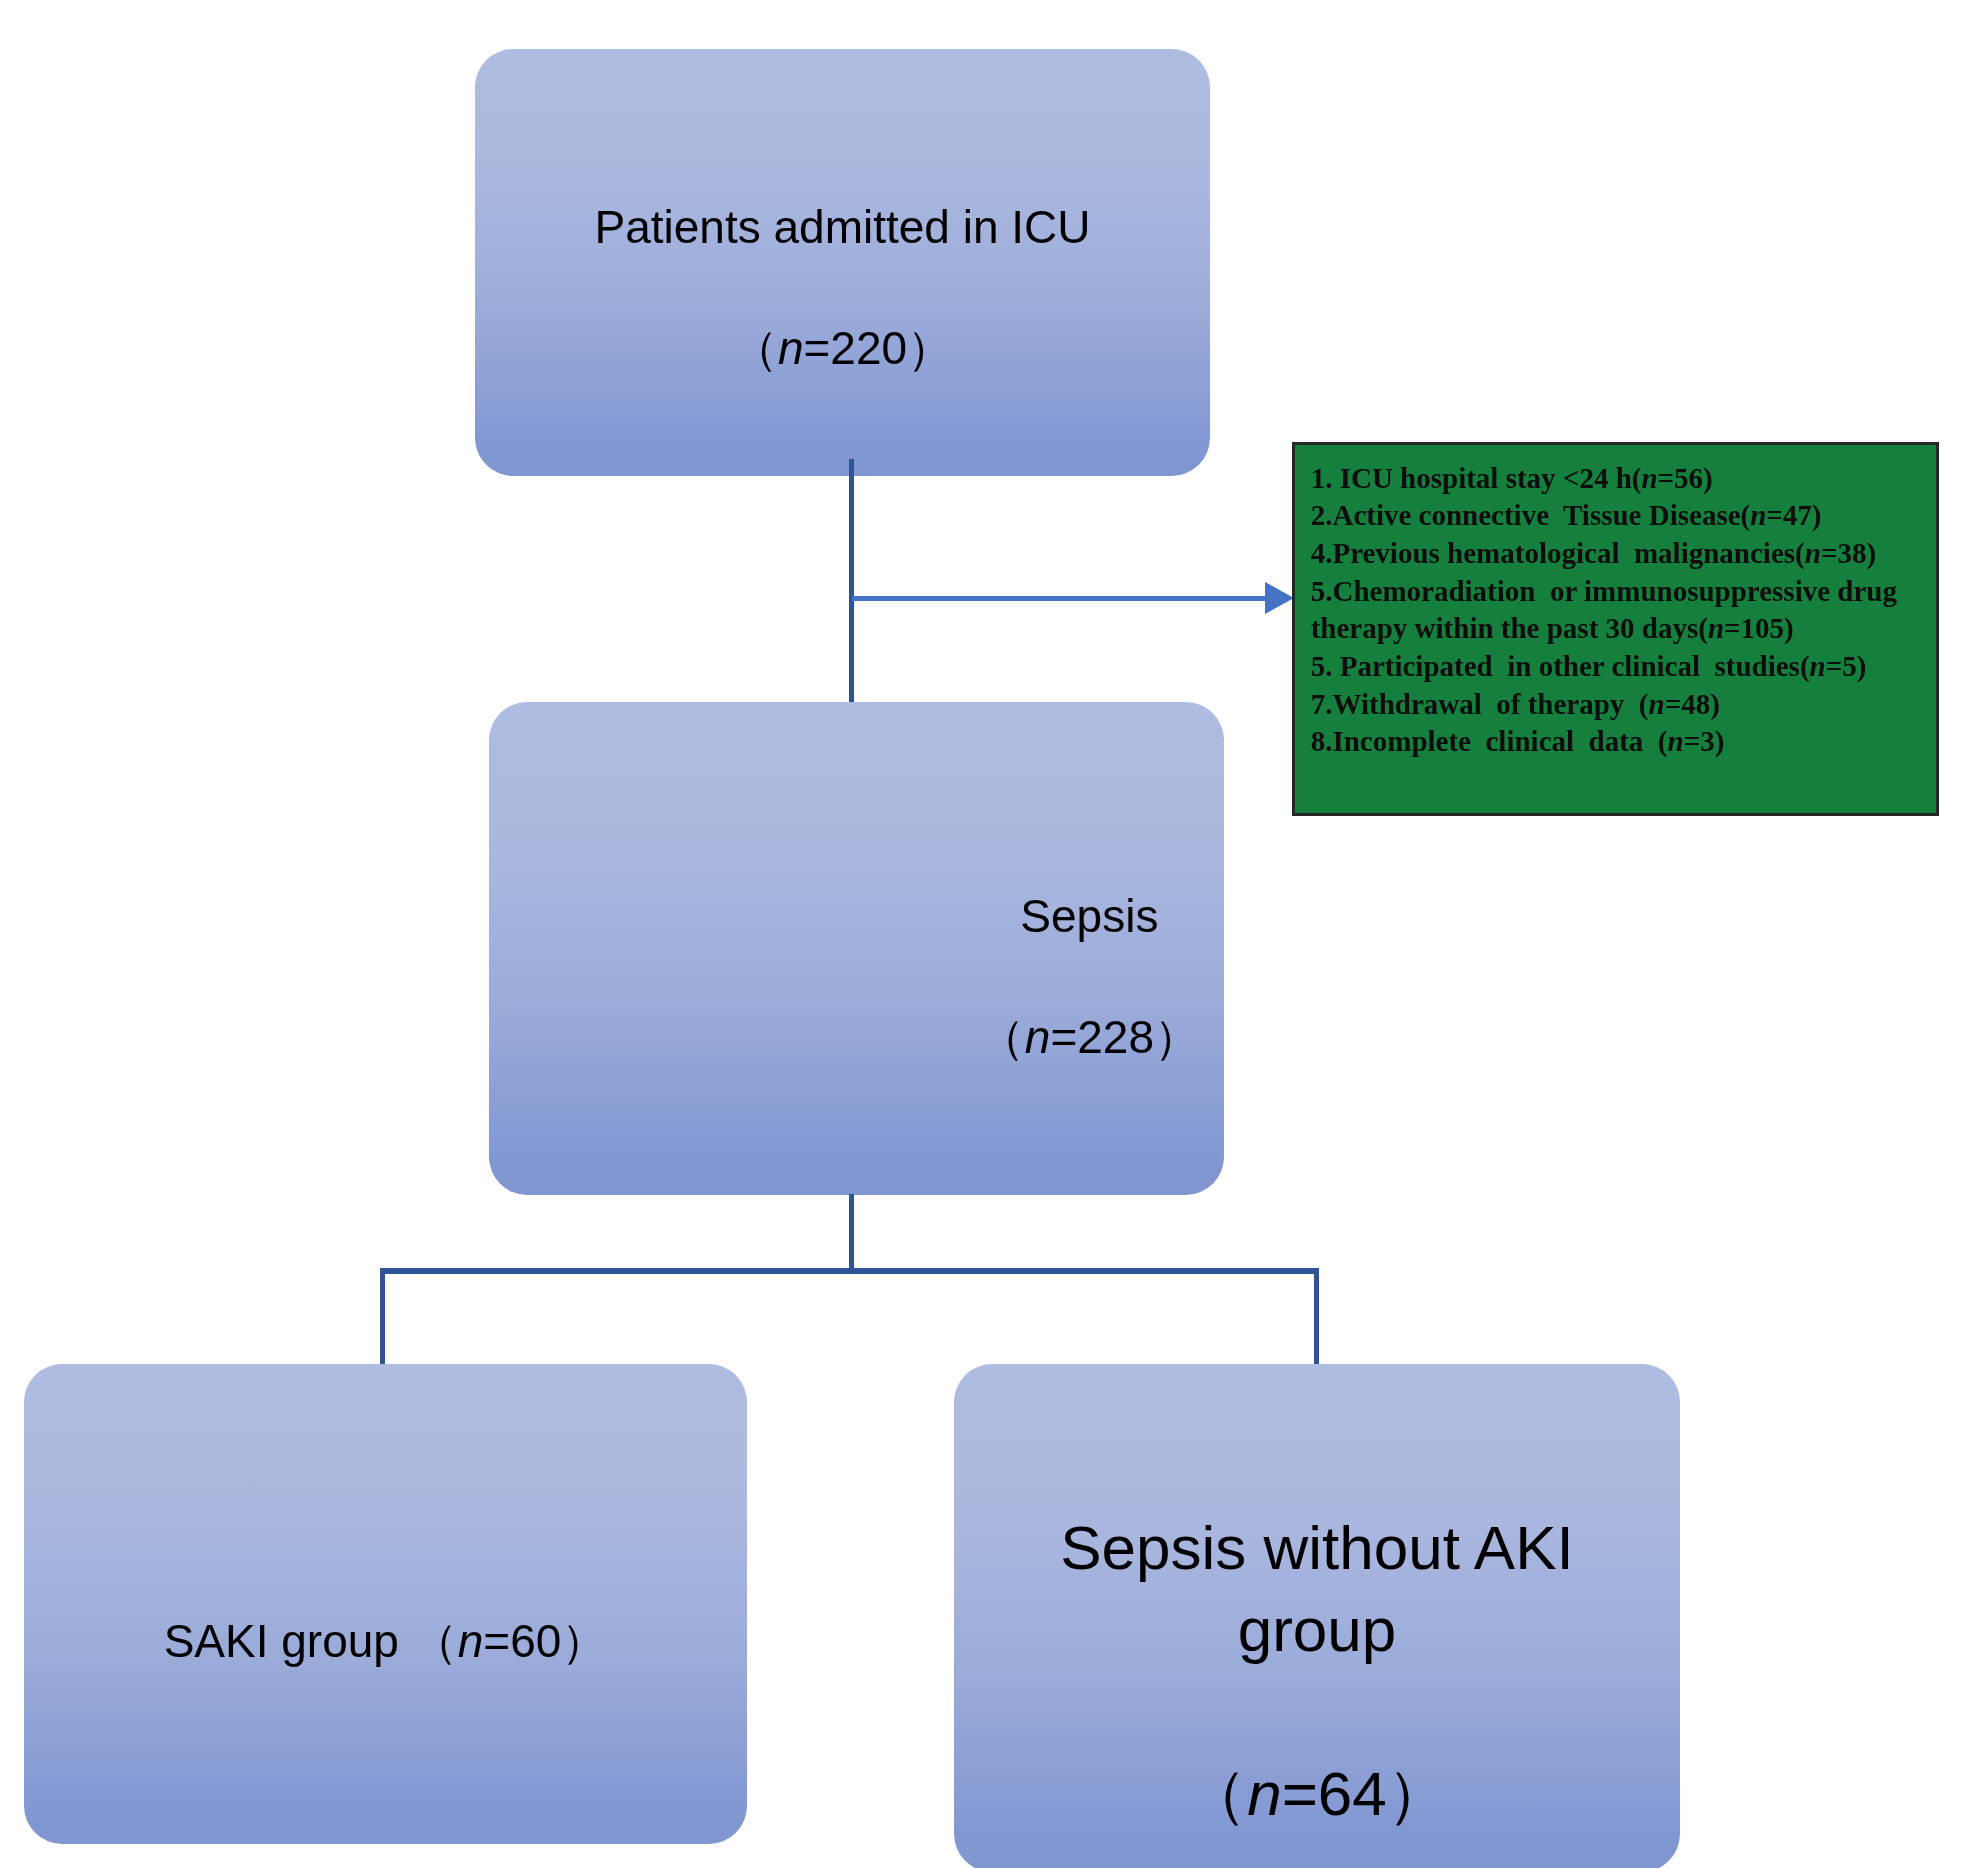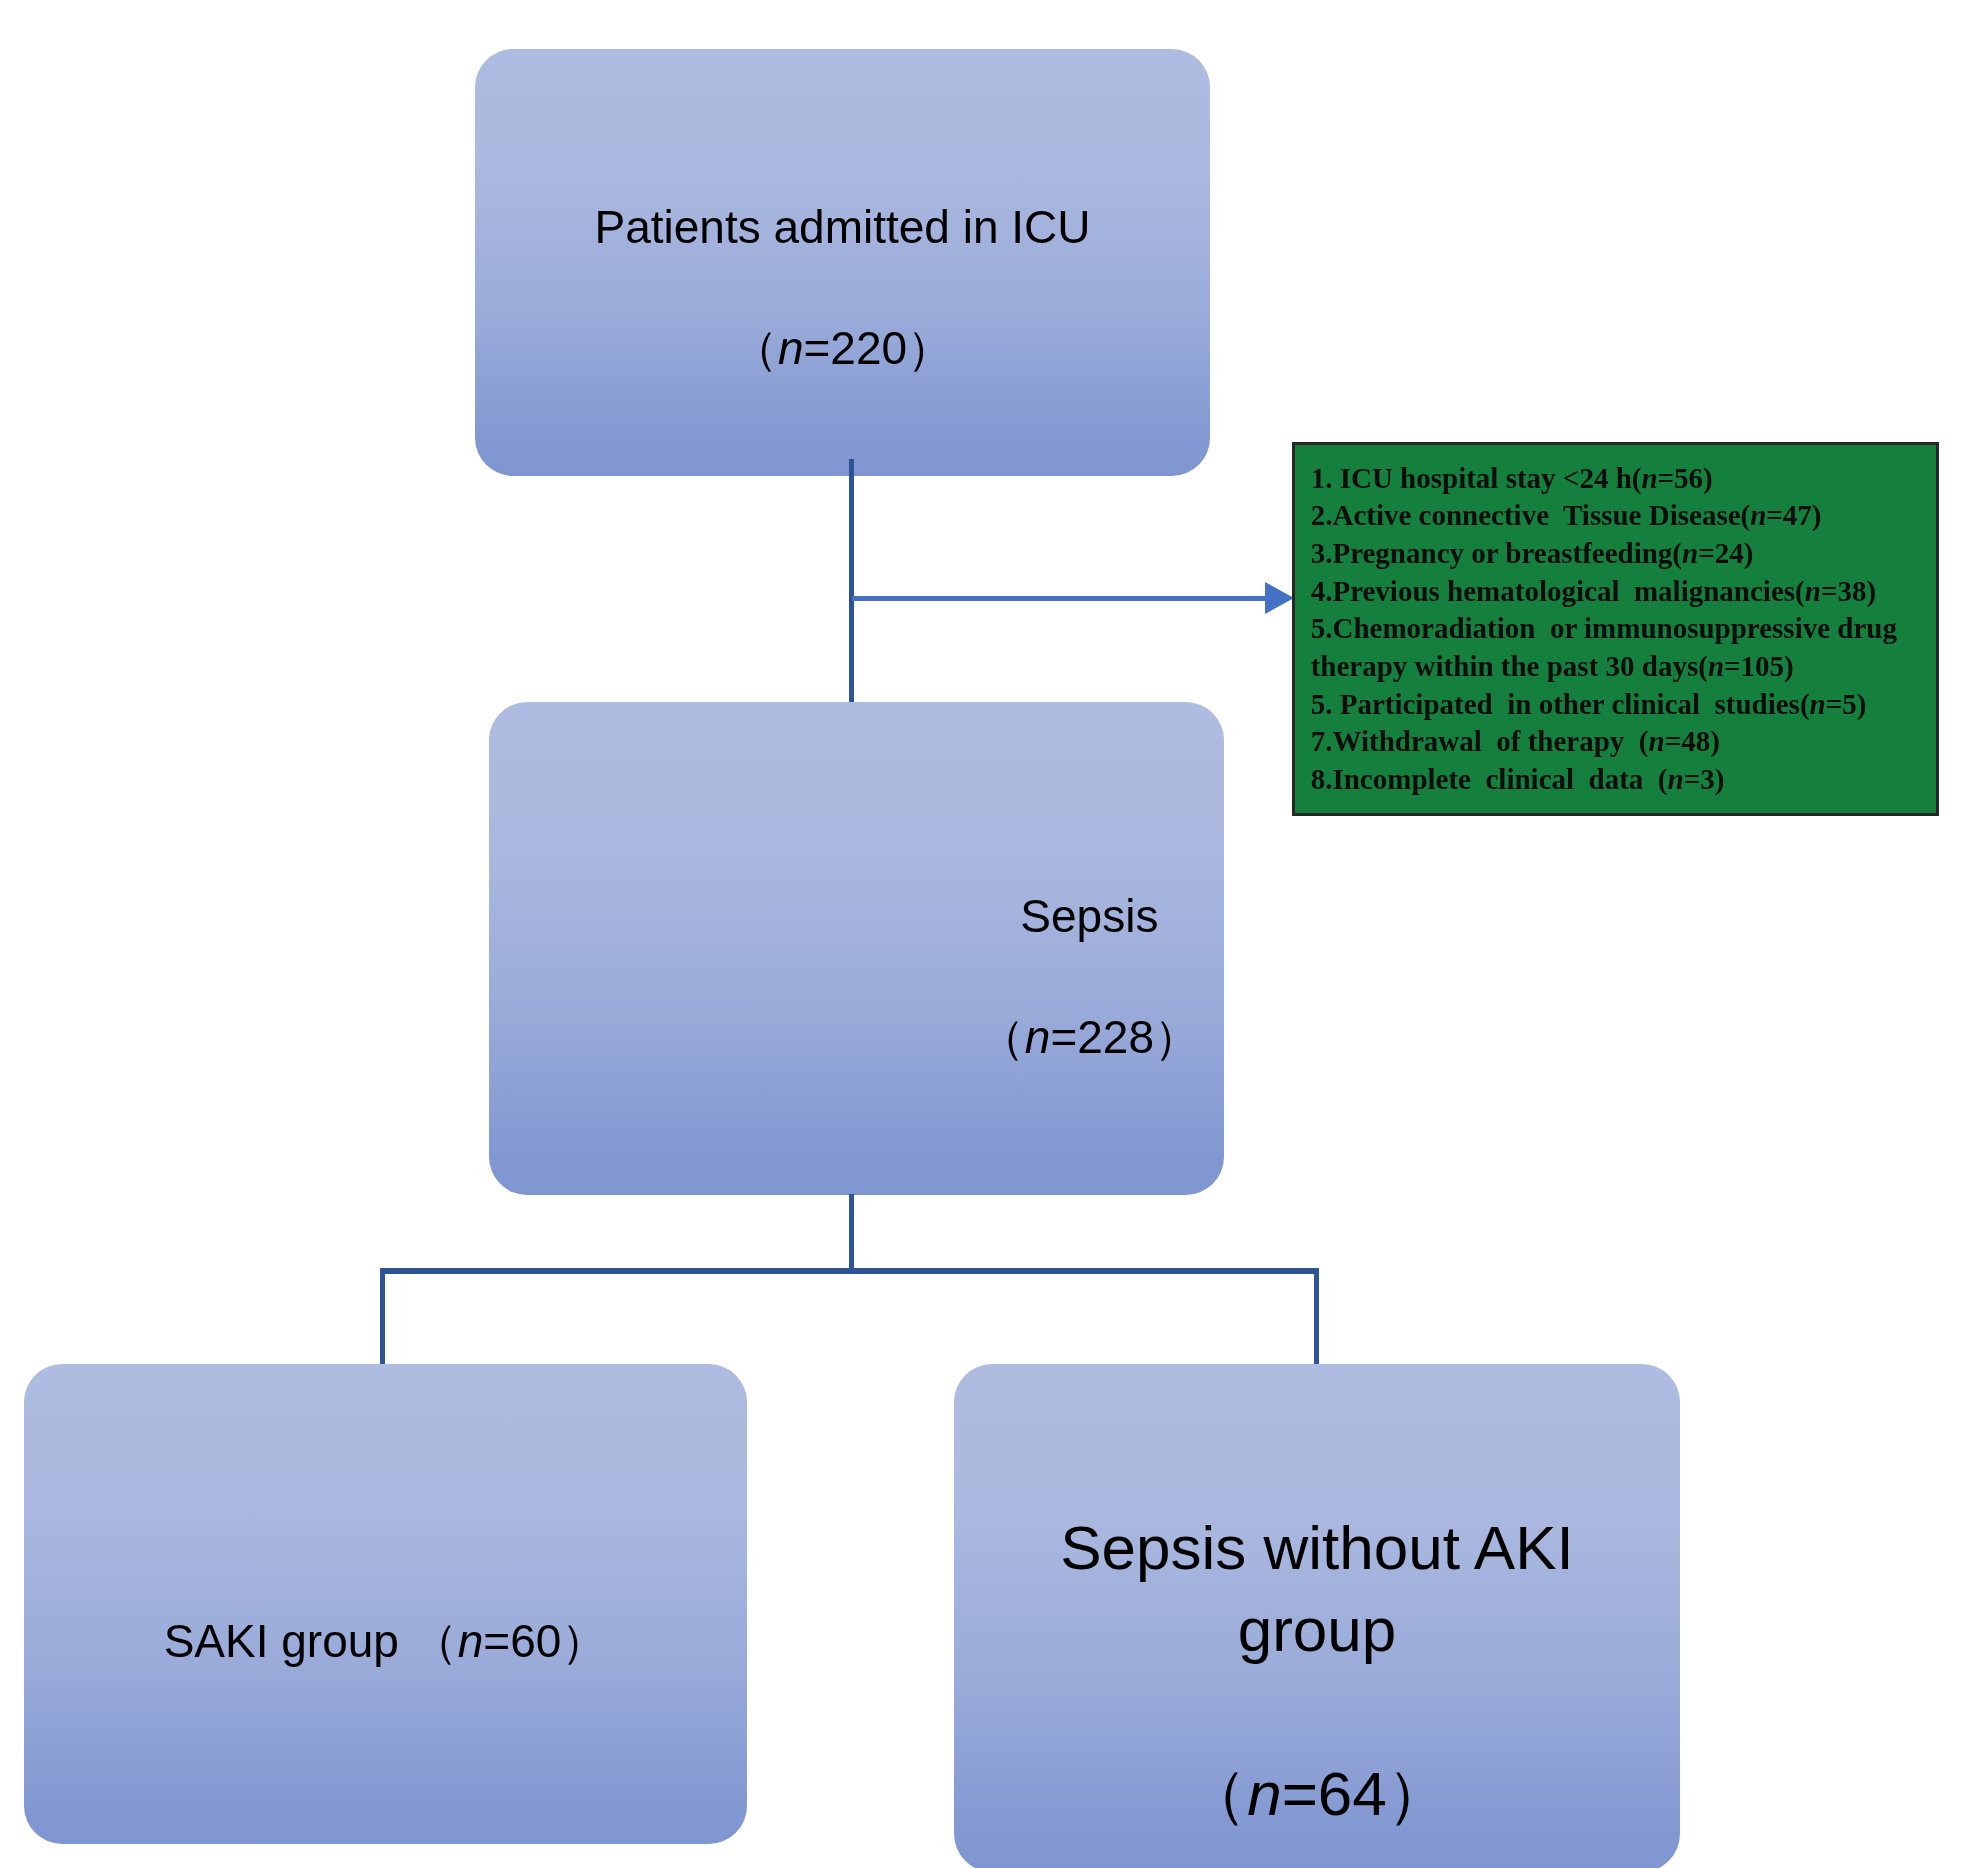--- a/index.html
+++ b/index.html
@@ -132,21 +132,20 @@
   </div>
 
   <div class="conn" id="conn-top-vert"></div>
   <div class="conn-light" id="conn-arrow-shaft"></div>
   <div id="conn-arrow-head"></div>
 
   <div id="box-exclusions">
     <ul id="exclusion-list">
       <li><span>1. ICU hospital stay &lt;24 h(</span><span class="ital">n</span><span>=56)</span></li>
       <li><span>2.Active connective  Tissue Disease(</span><span class="ital">n</span><span>=47)</span></li>
-      <li><span>3.Pregnancy or breastfeeding(</span><span class="ital">n</span><span>=24)</span></li>
       <li><span>4.Previous hematological  malignancies(</span><span class="ital">n</span><span>=38)</span></li>
       <li><span>5.Chemoradiation  or immunosuppressive drug therapy within the past 30 days(</span><span class="ital">n</span><span>=105)</span></li>
       <li><span>5. Participated  in other clinical  studies(</span><span class="ital">n</span><span>=5)</span></li>
       <li><span>7.Withdrawal  of therapy  (</span><span class="ital">n</span><span>=48)</span></li>
       <li><span>8.Incomplete  clinical  data  (</span><span class="ital">n</span><span>=3)</span></li>
     </ul>
   </div>
 
   <div class="flow-box" id="box-sepsis">
     <span class="label">

